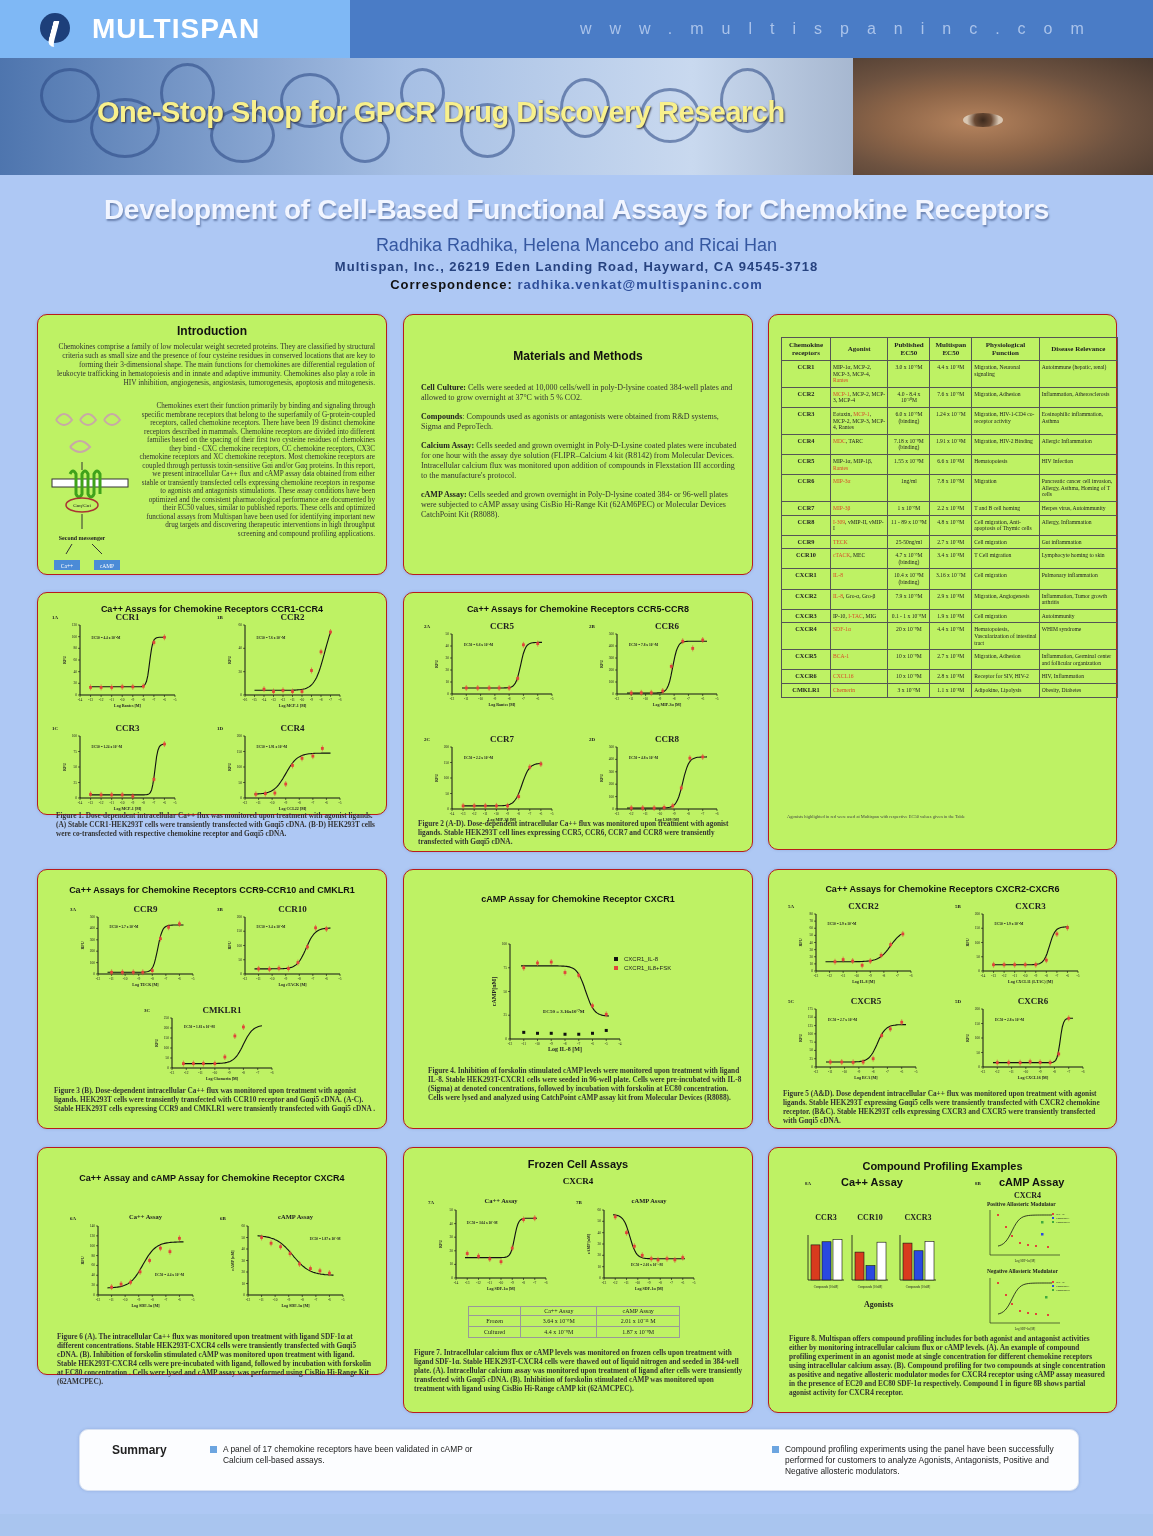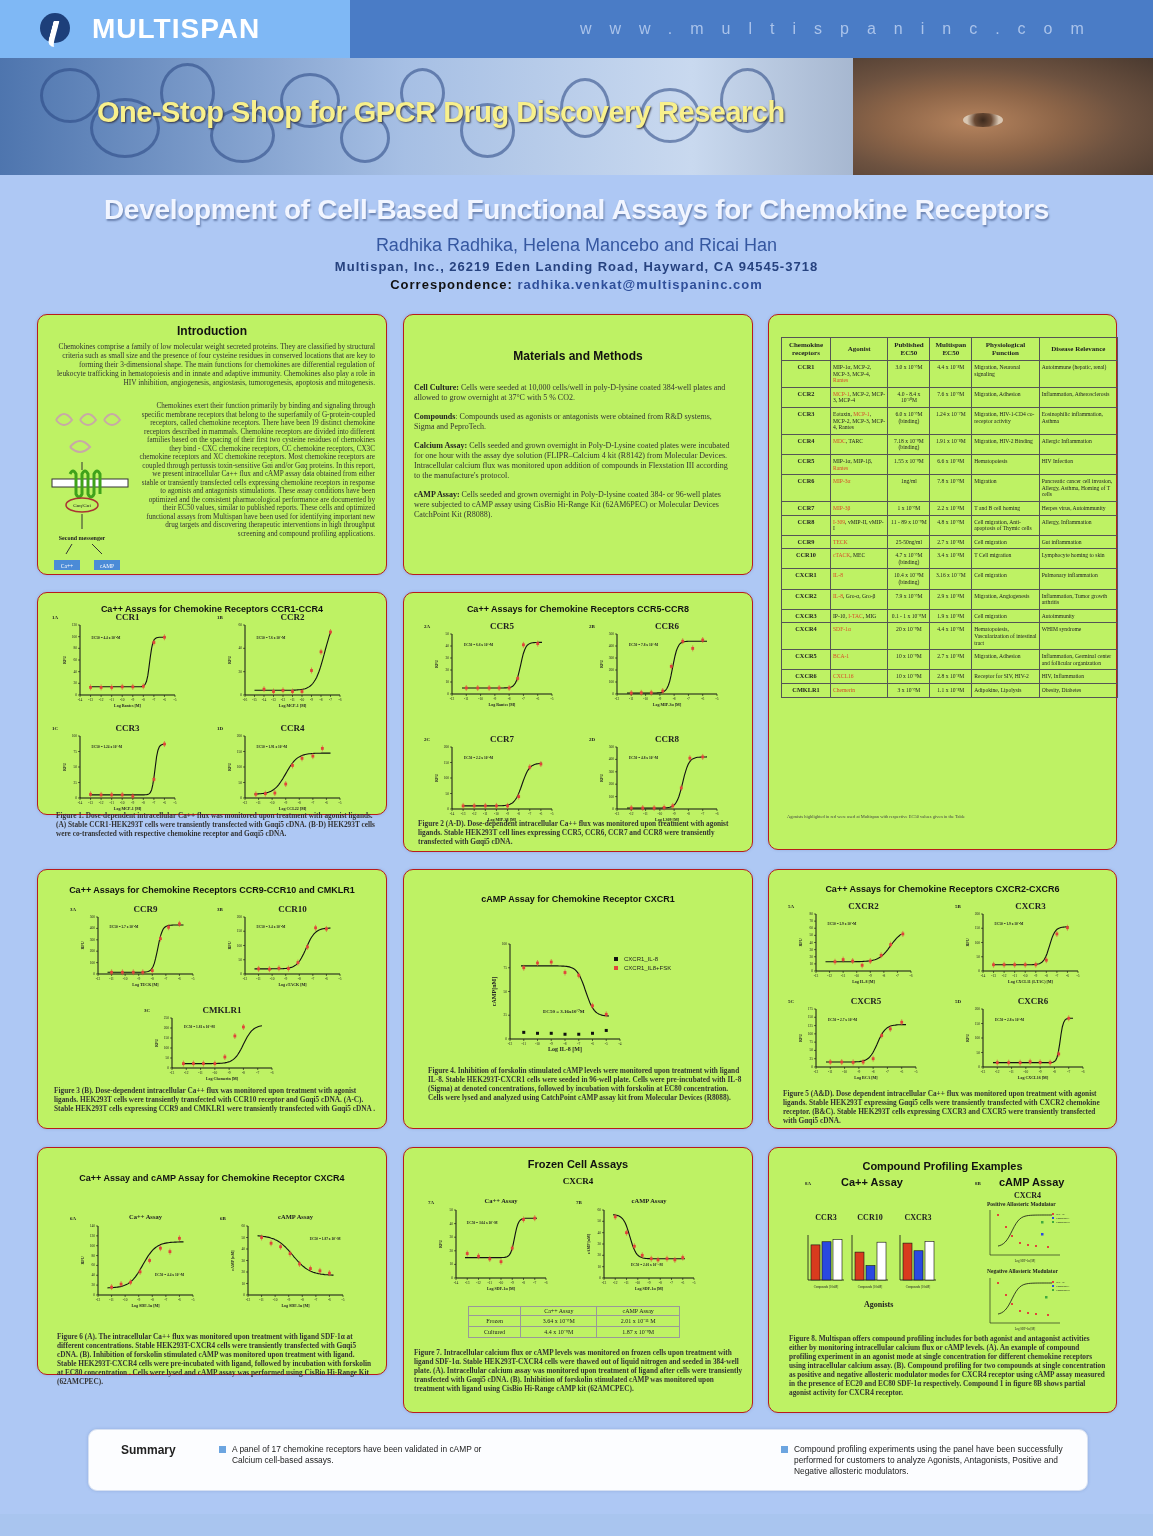--- a/index.html
+++ b/index.html
@@ -34,21 +34,21 @@
 table.chemo td.rc{font-weight:bold;text-align:center;font-size:6.3px}
 table.chemo td.num{text-align:center}
 .red{color:#d84b2a}
 .tfoot{position:absolute;left:18px;bottom:30px;font-size:4.5px;color:#444}
 .chart{position:absolute}
 .chart svg{overflow:visible}
 .ctitle{position:absolute;font-size:9px;font-weight:bold;text-align:center;width:100%;top:-13px}
 .clabel{position:absolute;font-size:5px;font-weight:bold}
 .small-table{position:absolute;left:64px;top:158px;width:212px;border-collapse:collapse;font-size:6px}
 .small-table td{border:1px solid #999;text-align:center;padding:1px}
-.summary{position:absolute;left:88px;top:1429px;width:1000px;height:62px;background:#fcfdff;border:1px solid #d7e1f2;border-radius:9px;box-shadow:0 0 3px rgba(60,90,150,.25);font-family:"Liberation Sans",sans-serif}
+.summary{position:absolute;left:79px;top:1429px;width:1000px;height:62px;background:#fcfdff;border:1px solid #d7e1f2;border-radius:9px;box-shadow:0 0 3px rgba(60,90,150,.25);font-family:"Liberation Sans",sans-serif}
 .sum-title{position:absolute;left:32px;top:13px;font-size:12px;font-weight:bold;color:#222}
 .sum-item{position:absolute;top:14px;font-size:8.4px;line-height:11px;color:#222;font-weight:normal;padding-left:13px}
 .sum-item:before{content:"";position:absolute;left:0;top:2px;width:7px;height:7px;background:#6ca5e0}
 .bottomstrip{position:absolute;left:0;top:1514px;width:1153px;height:22px;background:#a9c5ef}
 </style>
 </head>
 <body>
 
 <div class="topbar"></div>
 <div class="logo-area">
@@ -101,21 +101,21 @@
       <rect x="4" y="158" width="26" height="10" fill="#4b8bd7"></rect>
         <rect x="44" y="158" width="26" height="10" fill="#4b8bd7"></rect>
       <text x="17" y="165.5" font-size="5.5" text-anchor="middle" fill="#fff">Ca++</text>
       <text x="57" y="165.5" font-size="5.5" text-anchor="middle" fill="#fff">cAMP</text>
     </svg>
   </div>
 </div>
 
 <div class="panel mm" style="left:403px;top:314px;width:350px;height:261px">
   <div class="ptitle" style="font-size:12px;margin-top:34px">Materials and Methods</div>
-  <div style="position:absolute;left:10px;top:68px;width:318px">
+  <div style="position:absolute;left:17px;top:68px;width:318px">
     <p><b>Cell Culture:</b><span> Cells were seeded at 10,000 cells/well in poly-D-lysine coated 384-well plates and allowed to grow overnight at 37°C with 5 % CO2.</span></p>
     <p><b>Compounds</b><span>: Compounds used as agonists or antagonists were obtained from R&amp;D systems, Sigma and PeproTech.</span></p>
     <p><b>Calcium Assay:</b><span> Cells seeded and grown overnight in Poly-D-Lysine coated plates were incubated for one hour with the assay dye solution (FLIPR–Calcium 4 kit (R8142) from Molecular Devices. Intracellular calcium flux was monitored upon addition of compounds in Flexstation III according to the manufacture's protocol.</span></p>
     <p><b>cAMP Assay:</b><span> Cells seeded and grown overnight in Poly-D-lysine coated 384- or 96-well plates were subjected to cAMP assay using CisBio Hi-Range Kit (62AM6PEC) or Molecular Devices CatchPoint Kit (R8088).</span></p>
   </div>
 </div>
 
 <div class="panel" style="left:768px;top:314px;width:349px;height:536px">
   <table class="chemo">
     <thead>

